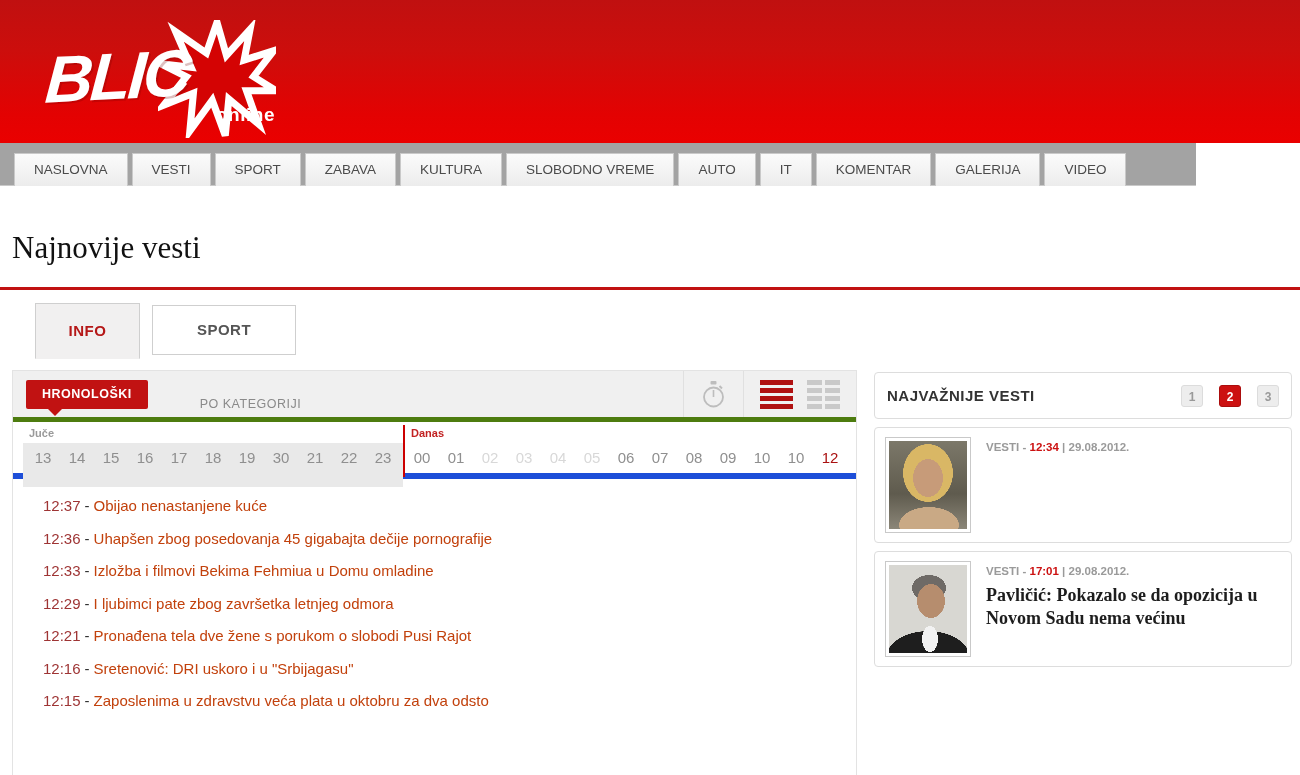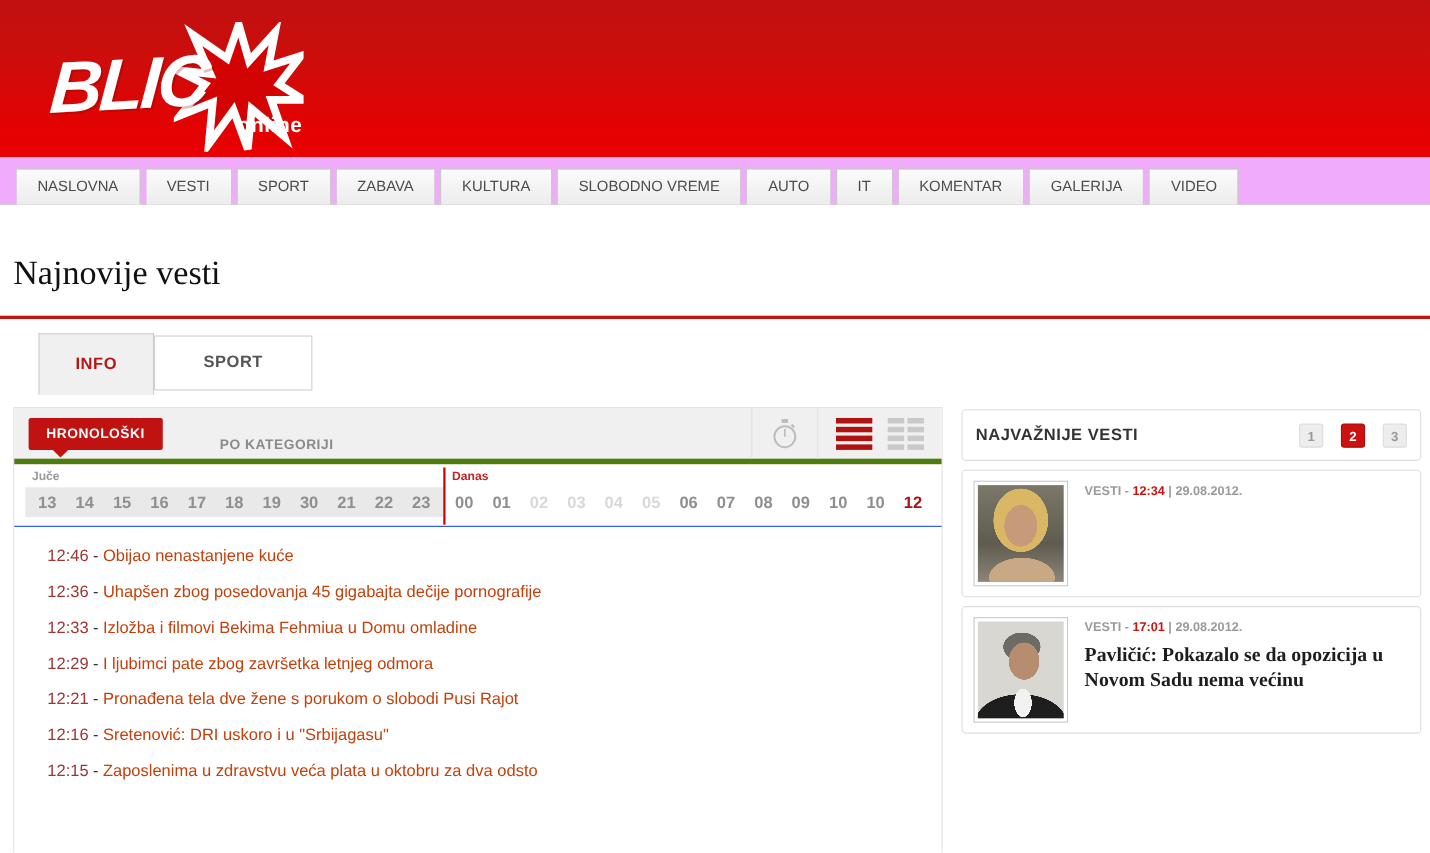--- a/index.html
+++ b/index.html
@@ -20,40 +20,40 @@
     font-size:66px;font-weight:bold;font-style:italic;color:#fff;
     letter-spacing:-3px;transform:skew(-7deg) rotate(-3deg);
     text-shadow:2px 2px 0 rgba(120,0,0,.25);
   }
   .logo-sub{
     position:absolute;left:170px;top:82px;
     font-size:19px;font-weight:bold;color:#fff;letter-spacing:.5px;
   }
   
   .navbar{
-    position:absolute;top:143px;left:0;width:1300px;height:43px;
-    background:#f0abfc;border-bottom:1px solid #c9c9c9;box-sizing:border-box;
+    position:absolute;top:143px;left:0;width:1196px;height:43px;
+    background:#a3a3a3;border-bottom:1px solid #c9c9c9;box-sizing:border-box;
   }
   .navbar ul{
     list-style:none;margin:0;padding:10px 0 0 14px;display:flex;gap:4px;height:33px;
   }
   .navbar li{
     height:32px;line-height:32px;padding:0 19px;
     background:linear-gradient(180deg,#fbfbfb,#ececec);
     border:1px solid #c9c9c9;border-bottom:none;
     font-size:13.5px;color:#4b4b4b;cursor:pointer;white-space:nowrap;
   }
   
   .page-title{
     position:absolute;left:12px;top:230px;
     font-family:"Liberation Serif", serif;font-size:31px;color:#111;font-weight:normal;margin:0;
   }
   .red-rule{position:absolute;left:0;top:287px;width:1300px;height:3px;background:#c11212;}
   
-  .big-tabs{position:absolute;left:35px;top:303px;display:flex;align-items:flex-start;}
+  .big-tabs{position:absolute;left:35px;top:303px;display:flex;align-items:flex-start;gap:12px;}
   .big-tab{
     box-sizing:border-box;border:1px solid #cfcfcf;background:#fff;
     width:144px;height:50px;margin-top:2px;line-height:48px;text-align:center;
     font-size:15px;font-weight:bold;color:#555;letter-spacing:.5px;cursor:pointer;
   }
   .big-tab.active{
     width:105px;height:56px;margin-top:0;line-height:54px;
     background:#f1f0f0;border-bottom:1px solid #f1f0f0;color:#b51717;
   }
   
@@ -68,43 +68,43 @@
   .btn-chrono{
     position:relative;margin-left:13px;height:29px;line-height:29px;padding:0 16px;
     background:#c11212;color:#fff;font-size:12.5px;font-weight:bold;letter-spacing:.5px;
     border-radius:2px;cursor:pointer;
   }
   .btn-chrono .pointer{
     position:absolute;left:22px;bottom:-7px;width:0;height:0;
     border-left:7px solid transparent;border-right:7px solid transparent;border-top:7px solid #c11212;
   }
   .lbl-category{
-    margin-left:52px;font-size:12.5px;font-weight:bold;color:#8a8a8a;letter-spacing:.5px;cursor:pointer;margin-top:20px;
+    margin-left:52px;font-size:12.5px;font-weight:normal;color:#8a8a8a;letter-spacing:.5px;cursor:pointer;margin-top:20px;
   }
   .tool-right{margin-left:auto;display:flex;height:46px;align-items:stretch;}
   .tool-cell{
     border-left:1px solid #e0e0e0;display:flex;align-items:center;justify-content:center;
     padding:0 16px;gap:14px;
   }
   .icon-list-full{cursor:pointer;}
   .icon-list-full i{display:block;width:33px;height:5px;background:#b01111;margin:3px 0;}
   .icon-list-grid{display:grid;grid-template-columns:15px 15px;gap:3px;cursor:pointer;}
   .icon-list-grid i{display:block;width:15px;height:5px;background:#c9c9c9;}
   
   .timeline{
-    height:57px;border-bottom:1px solid #1d4ed8;display:flex;padding-left:10px;box-sizing:border-box;
+    height:57px;border-bottom:6px solid #1d4ed8;display:flex;padding-left:10px;box-sizing:border-box;
   }
   .tl-col{padding-top:5px;}
   .tl-label{font-size:11px;font-weight:bold;color:#9a9a9a;padding-left:6px;height:16px;}
   .tl-label.today{color:#c22222;}
   .tl-hours{display:flex;}
   .tl-hours.strip{background:#e9e9e9;padding:0 3px;}
   .tl-hour{
-    width:34px;height:27px;line-height:30px;text-align:center;
-    font-size:15px;font-weight:bold;color:#8f8f8f;cursor:pointer;
+    width:34px;height:44px;line-height:30px;text-align:center;
+    font-size:15px;font-weight:normal;color:#8f8f8f;cursor:pointer;
   }
   .tl-hour.faded{color:#d8d8d8;cursor:default;}
   .tl-hour.current{color:#aa1111;}
   .tl-divider{width:2px;background:#cc0000;height:52px;margin-top:3px;}
   
   .hour-header{display:flex;align-items:center;margin:16px 14px 0 16px;height:28px;}
   .hour-title{font-size:18px;font-weight:bold;color:#9a9a9a;margin-left:8px;}
   .hh-line{flex:1;height:1px;background:#dcdcdc;margin:0 10px;}
   .hh-line.short{flex:0 0 16px;margin:0;}
   .btn-collapse{
@@ -319,21 +319,21 @@
 
           <div class="tl-hour current"><span>12</span></div>
         </div>
     </div>
   </div>
 
 
   <div class="news-list">
 
       <div class="news-row">
-        <span class="news-time">12:46</span><span class="news-sep">-</span><span class="news-title">Obijao nenastanjene kuće</span>
+        <span class="news-time">12:37</span><span class="news-sep">-</span><span class="news-title">Obijao nenastanjene kuće</span>
       </div>
 
       <div class="news-row">
         <span class="news-time">12:36</span><span class="news-sep">-</span><span class="news-title">Uhapšen zbog posedovanja 45 gigabajta dečije pornografije</span>
       </div>
 
       <div class="news-row">
         <span class="news-time">12:33</span><span class="news-sep">-</span><span class="news-title">Izložba i filmovi Bekima Fehmiua u Domu omladine</span>
       </div>
 

